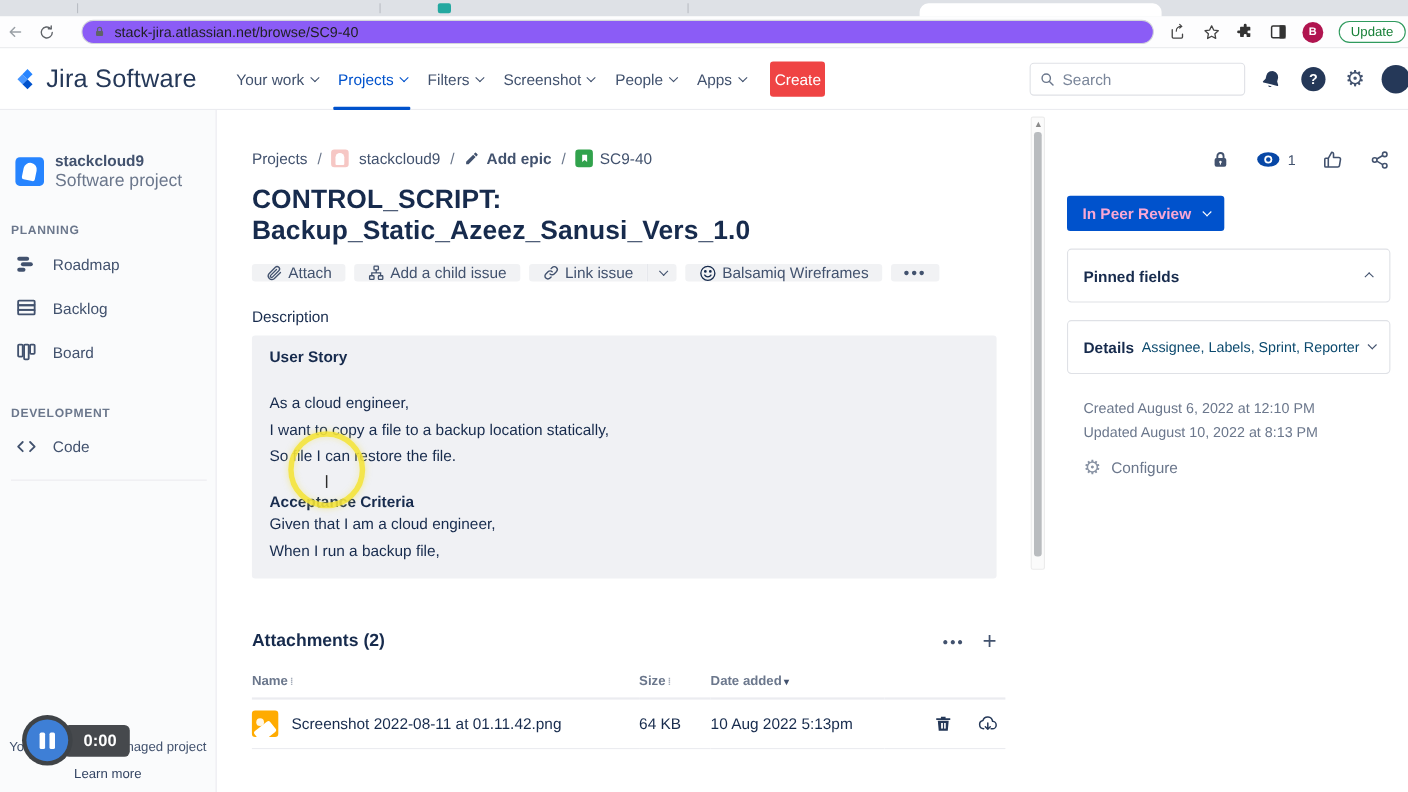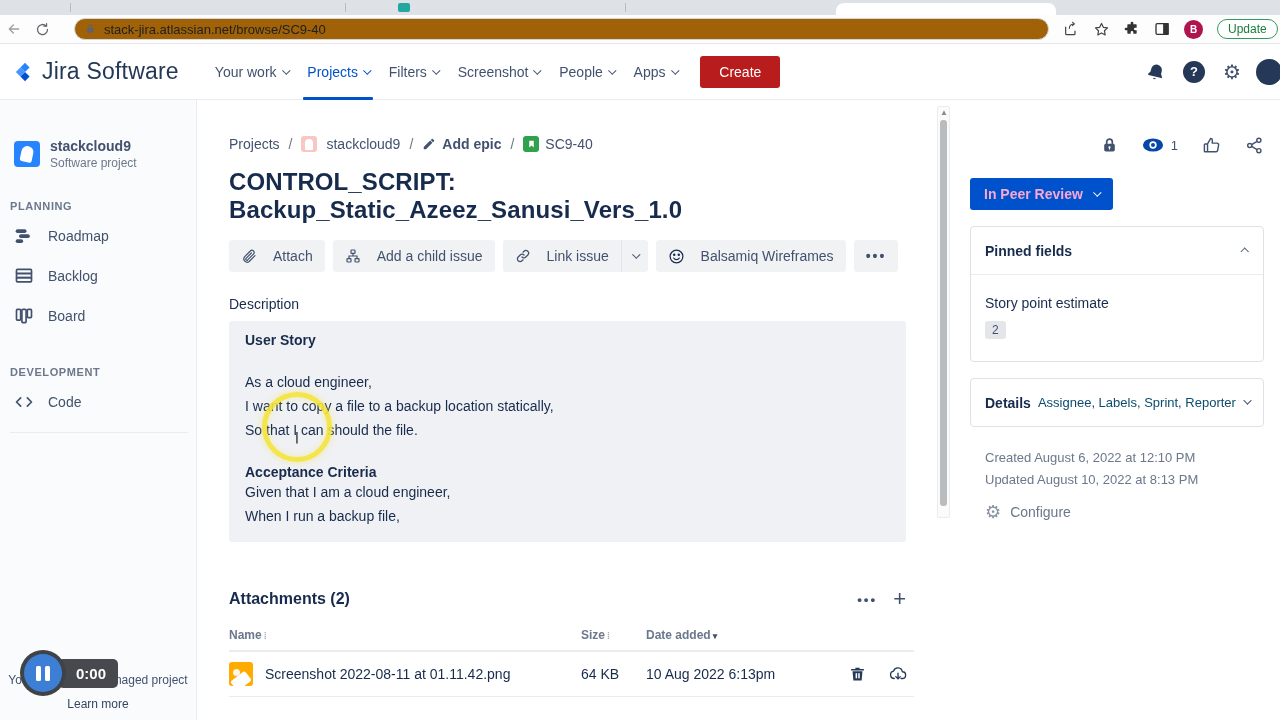--- a/index.html
+++ b/index.html
@@ -8,56 +8,56 @@
   .screen { position:relative; width:1280px; height:720px; overflow:hidden; background:#fff; }
 
   
   .tabstrip { position:absolute; left:0; top:0; width:1280px; height:15px; background:#dee1e6; }
   .tab-active { position:absolute; left:836px; top:3px; width:220px; height:12px; background:#fff; border-radius:8px 8px 0 0; }
   .tab-favicon { position:absolute; left:398px; top:3px; width:12px; height:9px; background:#23a8a0; border-radius:2px; }
   .tab-div { position:absolute; top:3px; width:1px; height:9px; background:#b9bdc4; }
   .toolbar { position:absolute; left:0; top:15px; width:1280px; height:29px; background:#fdfdfe; border-bottom:1px solid #e4e6e9; display:flex; align-items:center; }
   .nav-btn { width:28px; height:24px; display:flex; align-items:center; justify-content:center; color:#5f6368; }
   .nav-btn.disabled { color:#9aa0a6; }
-  .omnibox { margin-left:18px; width:975px; height:22px; border:1px solid #d3d6da; border-radius:12px; background:#a16207; display:flex; align-items:center; padding:0 10px; gap:8px; }
+  .omnibox { margin-left:18px; width:975px; height:22px; border:1px solid #d3d6da; border-radius:12px; background:#8b5cf6; display:flex; align-items:center; padding:0 10px; gap:8px; }
   .omnibox .url { font-size:13px; color:#202124; }
   .chrome-right { display:flex; align-items:center; gap:14px; margin-left:14px; color:#444; }
   .avatar-b { width:19px; height:19px; border-radius:50%; background:#b0144f; color:#fff; font-size:10px; font-weight:bold; display:flex; align-items:center; justify-content:center; }
   .update-pill { height:20px; border:1px solid #2f9a5d; border-radius:11px; color:#188038; font-size:12px; padding:0 10px; display:flex; align-items:center; background:#fff; white-space:nowrap; }
 
   
   .jira-header { position:absolute; left:0; top:44px; width:1280px; height:56px; background:#fff; border-bottom:1px solid #ebecf0; display:flex; align-items:center; padding:0 12px 0 14px; }
   .brand { display:flex; align-items:center; gap:6px; margin-right:26px; }
   .brand-name { font-size:23px; color:#253858; font-weight:500; letter-spacing:.2px; }
   .topnav { display:flex; align-items:stretch; height:56px; }
   .topnav-item { position:relative; display:flex; align-items:center; gap:5px; padding:0 10px; font-size:14px; color:#42526e; font-weight:500; cursor:pointer; }
   .topnav-item .chev { border:solid #42526e; border-width:0 1.6px 1.6px 0; display:inline-block; padding:2.4px; transform:rotate(45deg) translateY(-2px); }
   .topnav-item.active { color:#0052cc; }
   .topnav-item.active .chev { border-color:#0052cc; }
   .topnav-item.active::after { content:""; position:absolute; left:6px; right:6px; bottom:0; height:3px; background:#0052cc; border-radius:1px; }
-  .create-btn { margin-left:14px; height:32px; background:#b91c1c; color:#fff; font-size:14px; font-weight:500; border:none; border-radius:3px; padding:0 19px; align-self:center; cursor:pointer; }
+  .create-btn { margin-left:14px; height:32px; background:#ef4444; color:#fff; font-size:14px; font-weight:500; border:none; border-radius:3px; padding:0 4px; align-self:center; cursor:pointer; }
   .header-right { margin-left:auto; display:flex; align-items:center; gap:10px; }
   .search-box { width:196px; height:30px; border:1px solid #dfe1e6; border-radius:4px; display:flex; align-items:center; padding:0 8px; gap:7px; background:#fff; }
   .search-box input { border:none; outline:none; font-size:14px; color:#42526e; width:140px; background:transparent; }
   .search-box input::placeholder { color:#7a869a; }
   .hd-icon { width:28px; height:28px; display:flex; align-items:center; justify-content:center; color:#42526e; cursor:pointer; }
   .help-circle { width:22px; height:22px; border-radius:50%; background:#253858; color:#fff; font-size:13px; font-weight:bold; display:flex; align-items:center; justify-content:center; }
   .gear-glyph { font-size:20px; color:#42526e; line-height:1; }
   .hd-avatar { width:26px; height:26px; border-radius:50%; background:#253858; margin-right:-14px; }
 
   
   .app { position:absolute; left:0; top:100px; width:1280px; height:620px; display:flex; }
 
   
   .sidebar { position:relative; width:197px; background:#fafbfc; border-right:1px solid #ebecf0; overflow:hidden; flex:none; }
   .proj-head { display:flex; align-items:center; gap:10px; margin:38px 0 0 -10px; }
   .proj-avatar { width:26px; height:26px; border-radius:4px; background:#2684ff; position:relative; flex:none; overflow:hidden; }
   .proj-avatar::after { content:""; position:absolute; left:7px; top:5px; width:12px; height:16px; background:#fff; border-radius:6px 6px 2px 2px; transform:rotate(12deg); }
   .proj-name { font-size:14px; font-weight:600; color:#42526e; }
-  .proj-type { font-size:12px; color:#6b778c; margin-top:2px; }
+  .proj-type { font-size:16px; color:#6b778c; margin-top:2px; }
   .side-section { margin:30px 0 4px -14px; font-size:11px; font-weight:700; color:#6b778c; letter-spacing:.6px; }
   .side-item { display:flex; align-items:center; height:40px; color:#42526e; font-size:14px; cursor:pointer; }
   .side-item .ic { width:20px; margin-left:-10px; margin-right:14px; color:#42526e; flex:none; }
   .side-div { height:1px; background:#ebecf0; margin:10px 0 10px -14px; }
   .side-footer { position:absolute; left:0; right:0; bottom:8px; text-align:center; }
   .side-footer .ft-text { font-size:12px; color:#42526e; }
   .side-footer .ft-link { display:inline-block; margin-top:10px; font-size:12px; color:#344563; text-decoration:none; cursor:pointer; }
 
   
   .main { position:relative; flex:none; width:740px; padding:36px 31px 0 32px; }
@@ -70,21 +70,21 @@
   .bc-link { cursor:pointer; }
   .bc-proj-avatar { width:16px; height:16px; border-radius:3px; background:#f6c7c4; position:relative; overflow:hidden; flex:none; }
   .bc-proj-avatar::after { content:""; position:absolute; left:4px; top:3px; width:8px; height:11px; background:#fff; border-radius:4px 4px 1px 1px; }
   .bc-epic { display:flex; align-items:center; gap:6px; font-weight:600; color:#42526e; cursor:pointer; }
   .bc-story { display:flex; align-items:center; gap:6px; cursor:pointer; }
   .story-icon { width:16px; height:16px; border-radius:3px; background:#31a24c; display:flex; align-items:center; justify-content:center; flex:none; }
 
   .issue-title { margin-top:16px; font-size:24px; font-weight:600; color:#172b4d; letter-spacing:.1px; }
 
   .actions { display:flex; align-items:center; gap:8px; margin-top:16px; }
-  .act-btn { height:32px; background:#f1f2f4; border:none; border-radius:3px; color:#42526e; font-size:14px; font-weight:500; display:flex; align-items:center; gap:16px; padding:0 12px; cursor:pointer; font-family:inherit; }
+  .act-btn { height:16px; background:#f1f2f4; border:none; border-radius:3px; color:#42526e; font-size:14px; font-weight:500; display:flex; align-items:center; gap:5px; padding:0 12px; cursor:pointer; font-family:inherit; }
   .split { display:flex; }
   .split .act-btn.left { border-radius:3px 0 0 3px; padding-right:12px; }
   .split .act-btn.right { border-radius:0 3px 3px 0; border-left:1px solid #e2e4e9; padding:0 10px; }
   .chev-dn { border:solid #42526e; border-width:0 1.6px 1.6px 0; display:inline-block; padding:2.4px; transform:rotate(45deg) translateY(-2px); }
   .more-dots { letter-spacing:2px; font-weight:700; }
 
   .desc-label { margin-top:24px; font-size:14px; font-weight:500; color:#172b4d; }
   .desc-box { margin-top:9px; background:#f0f1f4; border-radius:3px; padding:11px 16px 14px; width:677px; }
   .desc-box h3 { font-size:14px; font-weight:700; color:#172b4d; }
   .desc-box h3.second { margin-top:22px; }
@@ -231,20 +231,27 @@
           <span>People</span>
           <span class="chev"></span>
         </div>
       <div class="topnav-item">
           <span>Apps</span>
           <span class="chev"></span>
         </div>
     </div>
     <button class="create-btn">Create</button>
     <div class="header-right">
+      <div class="search-box">
+        <svg width="14" height="14" viewBox="0 0 24 24" fill="none" stroke="#6b778c" stroke-width="2.2" stroke-linecap="round">
+            <circle cx="10.5" cy="10.5" r="6.5"></circle>
+            <path d="M15.5 15.5L21 21"></path>
+          </svg>
+        <input placeholder="Search" style="">
+      </div>
       <div class="hd-icon">
         <svg width="20" height="20" viewBox="0 0 24 24" fill="#253858">
             <path d="M12 3a6.5 6.5 0 0 0-6.5 6.5V13l-2 3.4a.8.8 0 0 0 .7 1.2h15.6a.8.8 0 0 0 .7-1.2l-2-3.4V9.5A6.5 6.5 0 0 0 12 3z" transform="rotate(14 12 12)"></path>
             <path d="M10 19.5a2.2 2.2 0 0 0 4 0z" transform="rotate(14 12 12)"></path>
           </svg>
       </div>
       <div class="hd-icon">
           <span class="help-circle">?</span>
         </div>
       <div class="hd-icon">
@@ -386,21 +393,21 @@
         </button>
         <button class="act-btn more-dots">•••</button>
       </div>
 
       <div class="desc-label">Description</div>
 
       <div class="desc-box">
         <h3>User Story</h3>
         <p class="first">As a cloud engineer,</p>
         <p>I want to copy a file to a backup location statically,</p>
-        <p>So that I can should the file.</p>
+        <p>So file I can restore the file.</p>
         <h3 class="second">Acceptance Criteria</h3>
         <p>Given that I am a cloud engineer,</p>
         <p>When I run a backup file,</p>
       </div>
 
       <div class="attach-head">
         <span class="attach-title">Attachments (2)</span>
         <span class="attach-tools">
           <button class="icon-btn more-dots">•••</button>
           <button class="icon-btn plus-glyph">+</button>
@@ -418,21 +425,21 @@
         </thead>
         <tbody>
           <tr>
             <td>
               <span class="file-cell">
                 <span class="file-icon"></span>
                 <span>Screenshot 2022-08-11 at 01.11.42.png</span>
               </span>
             </td>
             <td>64 KB</td>
-            <td>10 Aug 2022 6:13pm</td>
+            <td>10 Aug 2022 5:13pm</td>
             <td>
               <span class="row-tools">
                 <span>
                   <svg width="17" height="18" viewBox="0 0 24 24" fill="#253858">
                       <path d="M9 3h6v2h6v2H3V5h6V3z"></path>
                       <path d="M5 8h14l-1.2 13H6.2L5 8zm5 3v7h1.5v-7H10zm3.5 0v7H15v-7h-1.5z" fill="#253858"></path>
                       <path d="M10 11v7M14 11v7" stroke="#fff" stroke-width="1.4"></path>
                     </svg>
                 </span>
                 <span>
@@ -485,24 +492,20 @@
       <button class="status-btn">
         <span>In Peer Review</span>
         <span class="chev"></span>
       </button>
 
       <div class="card">
         <div class="card-head">
           <span class="title">Pinned fields</span>
           <span class="chev-up"></span>
         </div>
-        <div class="card-body">
-          <div class="field-label">Story point estimate</div>
-          <span class="sp-badge">2</span>
-        </div>
       </div>
 
       <div class="card">
         <div class="card-head">
           <span class="title">Details</span>
           <span class="sub">Assignee, Labels, Sprint, Reporter</span>
           <span class="chev-down"></span>
         </div>
       </div>
 

